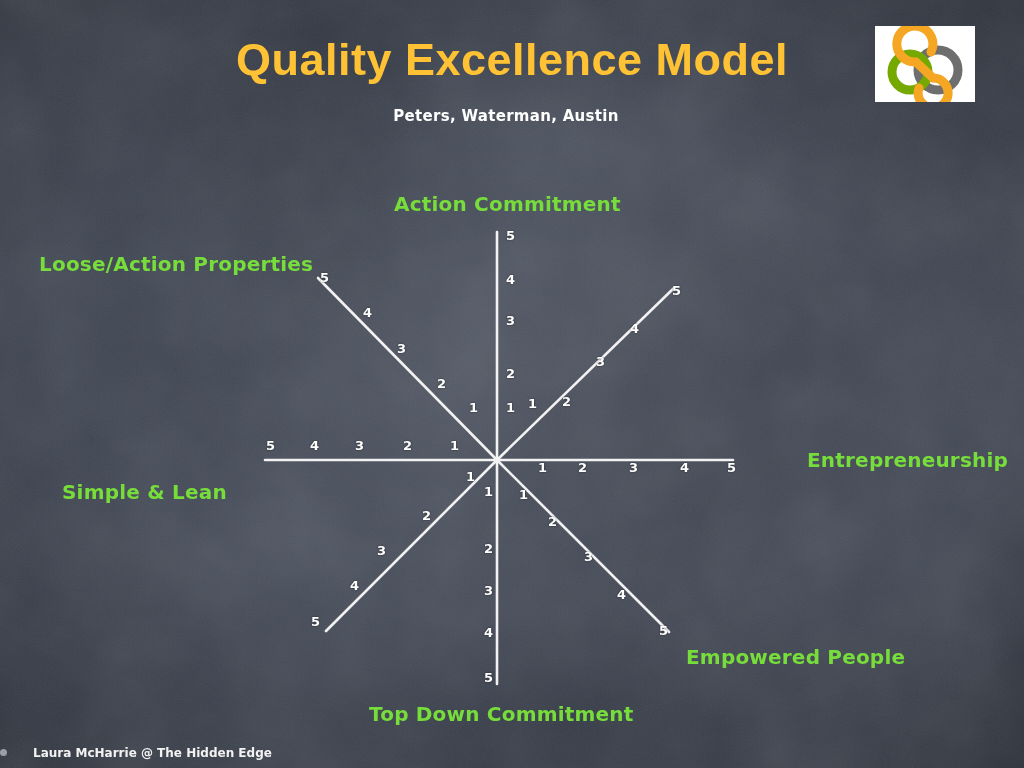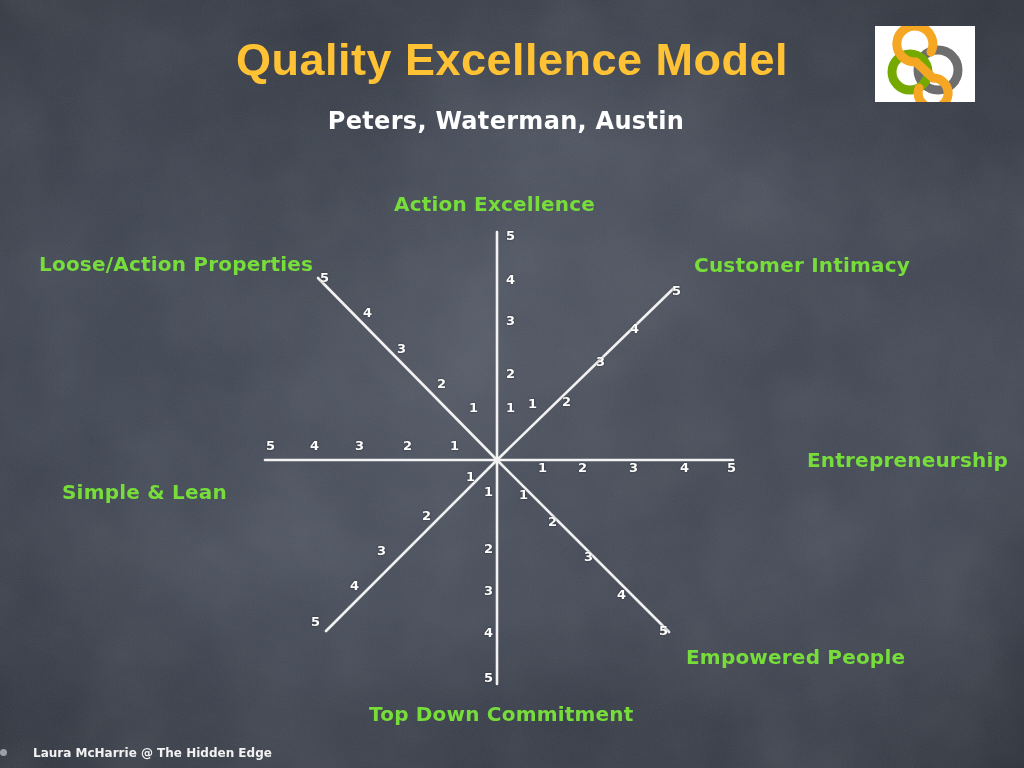--- a/index.html
+++ b/index.html
@@ -41,21 +41,21 @@
     font-family: Liberation Sans, sans-serif;
     font-size: 45px;
     font-weight: bold;
     letter-spacing: 0.5px;
   }
   .subtitle {
     position: absolute;
     left: 0; right: 12px; top: 107px;
     text-align: center;
     color: #ffffff;
-    font-size: 24px;
+    font-size: 15px;
     font-weight: bold;
     letter-spacing: 0.3px;
   }
   .footer {
     position: absolute;
     left: 0; right: 0; bottom: 8px;
     text-align: left;
     color: #f2f2f2;
     font-size: 12px;
     font-weight: bold;
@@ -149,22 +149,21 @@
       <line x1="497" y1="460" x2="497" y2="684"></line>
       <line x1="497" y1="460" x2="265" y2="460"></line>
       <line x1="497" y1="460" x2="733" y2="460"></line>
       <line x1="497" y1="460" x2="318" y2="278"></line>
       <line x1="497" y1="460" x2="674" y2="288"></line>
       <line x1="497" y1="460" x2="326" y2="631"></line>
       <line x1="497" y1="460" x2="669" y2="632"></line>
     </g>
   </svg>
 
-  <div class="axis-label" style="left:394px; top:192px;">Action Excellence</div>
-  <div class="axis-label" style="left:694px; top:253px;">Customer Intimacy</div>
+  <div class="axis-label" style="left:394px; top:192px;">Action Commitment</div>
   <div class="axis-label" style="left:807px; top:448px;">Entrepreneurship</div>
   <div class="axis-label" style="left:686px; top:645px;">Empowered People</div>
   <div class="axis-label" style="left:369px; top:702px;text-align:center;">Top Down Commitment</div>
   <div class="axis-label" style="left:62px; top:448px;margin-top:32px;">Simple &amp; Lean</div>
   <div class="axis-label" style="left:39px; top:252px;">Loose/Action Properties</div>
 
   <div class="tick" style="left:506px; top:400px;">1</div>
   <div class="tick" style="left:506px; top:366px;">2</div>
   <div class="tick" style="left:506px; top:313px;">3</div>
   <div class="tick" style="left:506px; top:272px;">4</div>

